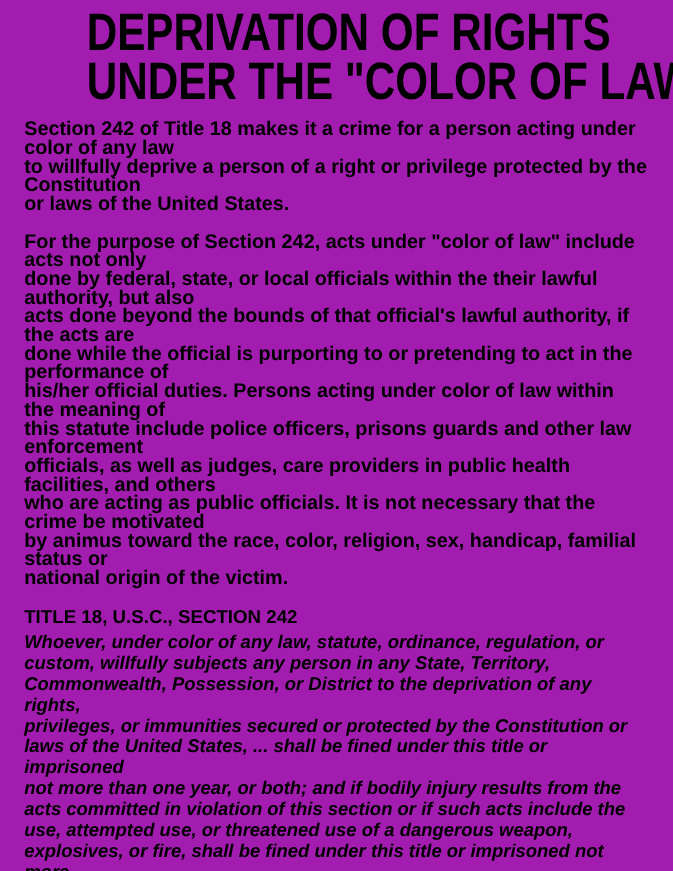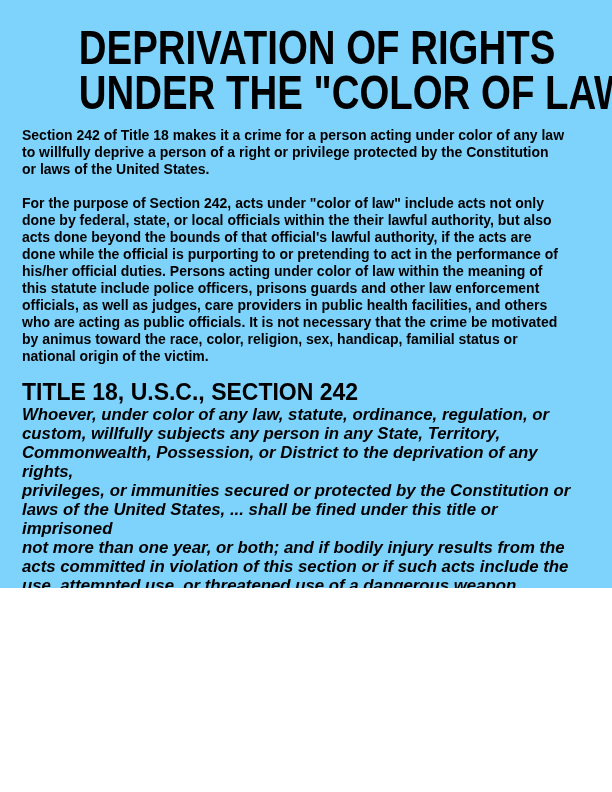--- a/index.html
+++ b/index.html
@@ -3,52 +3,52 @@
 <meta charset="utf-8">
 <style>
   html, body {
     margin: 0;
     padding: 0;
     background: #ffffff;
   }
   .page {
     position: relative;
     width: 612px;
-    height: 588px;
-    background: #7dd3fc;
+    height: 792px;
+    background: #a21caf;
     color: #000000;
     font-family: "Liberation Sans", sans-serif;
     box-sizing: border-box;
-    padding: 25px 22px 0 22px;
+    padding: 7px 22px 0 22px;
     overflow: hidden;
   }
   .title {
     margin: 0 0 12px 0;
     text-align: center;
     font-weight: bold;
     font-size: 48px;
     line-height: 45px;
     letter-spacing: 0px;
     transform: scaleX(0.80);
     transform-origin: 50% 0;
     white-space: nowrap;
   }
   .title-line {
     display: block;
   }
   .body-par {
     margin: 0 0 17px 0;
-    font-size: 14px;
+    font-size: 18px;
     line-height: 17px;
     font-weight: bold;
     white-space: pre-line;
   }
   .statute-heading {
     margin: 0 0 3px 0;
-    font-size: 23px;
+    font-size: 17px;
     line-height: 20px;
     font-weight: bold;
   }
   .quote {
     margin: 0;
     font-size: 16.8px;
     line-height: 19px;
     font-weight: bold;
     font-style: italic;
     white-space: pre-line;

